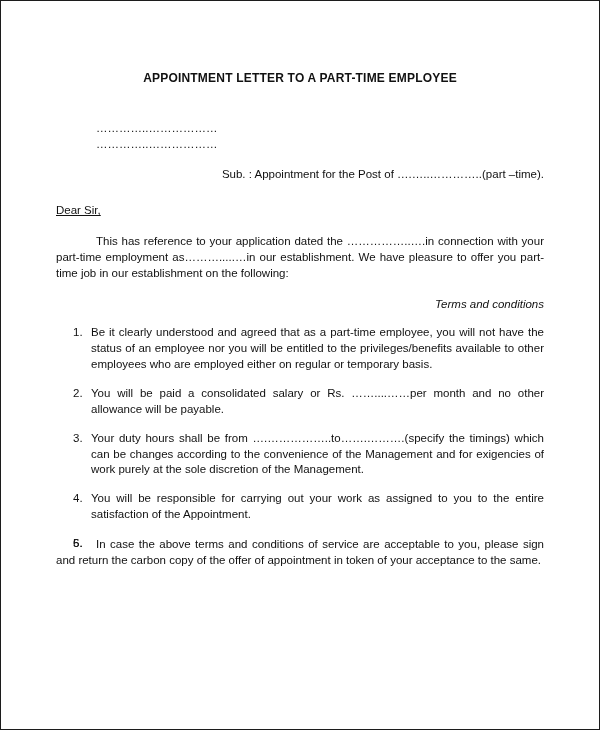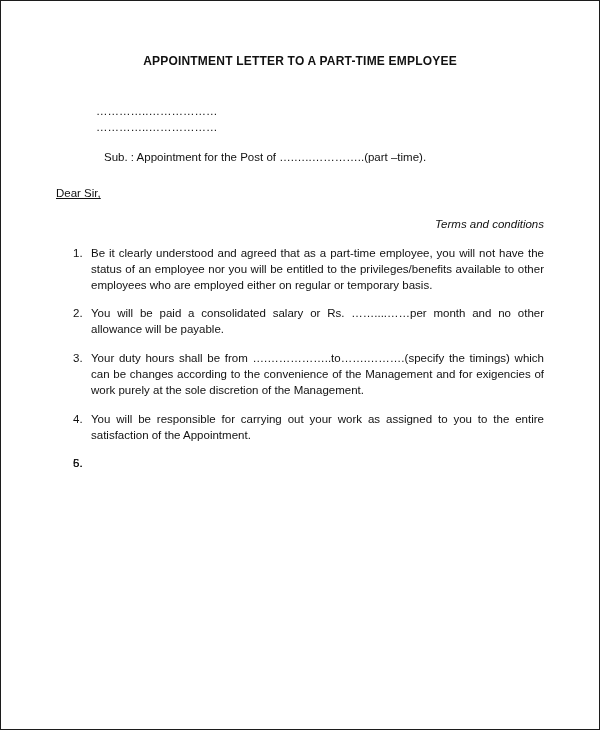--- a/index.html
+++ b/index.html
@@ -10,38 +10,39 @@
   .page {
     box-sizing: border-box;
     width: 600px;
     height: 730px;
     background: #ffffff;
     border: 1px solid #1c1c1c;
     font-family: "Liberation Sans", "DejaVu Sans", sans-serif;
     color: #111111;
     font-size: 11.5px;
     line-height: 1.38;
-    padding: 52px 55px 0 55px;
+    padding: 69px 55px 0 55px;
     overflow: hidden;
   }
   .doc-title {
     text-align: center;
     font-weight: bold;
     font-size: 12px;
     letter-spacing: 0.2px;
     margin: 0 0 34px 0;
   }
   .to-label {
     margin: 0 0 2px 0;
   }
   .dotted-line {
     margin: 0 0 1px 40px;
   }
   .subject-line {
-    margin: 14px 0 0 48px;
+    margin: 14px 0 0 32px;
+    text-align: right;
   }
   .salutation {
     margin: 20px 0 0 0;
     text-decoration: underline;
   }
   .paragraph {
     margin: 15px 0 0 0;
     text-align: justify;
     text-indent: 40px;
   }
@@ -79,20 +80,21 @@
 
   <div>
     <div class="dotted-line">…………..………………</div>
     <div class="dotted-line">…………..………………</div>
   </div>
 
   <div class="subject-line">Sub. : Appointment for the Post of ….…..…………..(part –time).</div>
 
   <div class="salutation">Dear Sir,</div>
 
+  <div class="paragraph">This has reference to your application dated the ……………..….in connection with your part-time employment as……….....…in our establishment. We have pleasure to offer you part-time job in our establishment on the following:</div>
 
   <div class="terms-heading">Terms and conditions</div>
 
   <div class="terms-list">
 
     <div class="term-item">
       <span class="term-num">1.</span>
       <span>Be it clearly understood and agreed that as a part-time employee, you will not have the status of an employee nor you will be entitled to the privileges/benefits available to other employees who are employed either on regular or temporary basis.</span>
     </div>
 
@@ -114,14 +116,15 @@
     <div class="term-item">
       <span class="term-num">5.</span>
     </div>
 
     <div class="term-item">
       <span class="term-num">6.</span>
     </div>
 
   </div>
 
+  <div class="closing">In case the above terms and conditions of service are acceptable to you, please sign and return the carbon copy of the offer of appointment in token of your acceptance to the same.</div>
 
 </div>
 
 </body></html>

